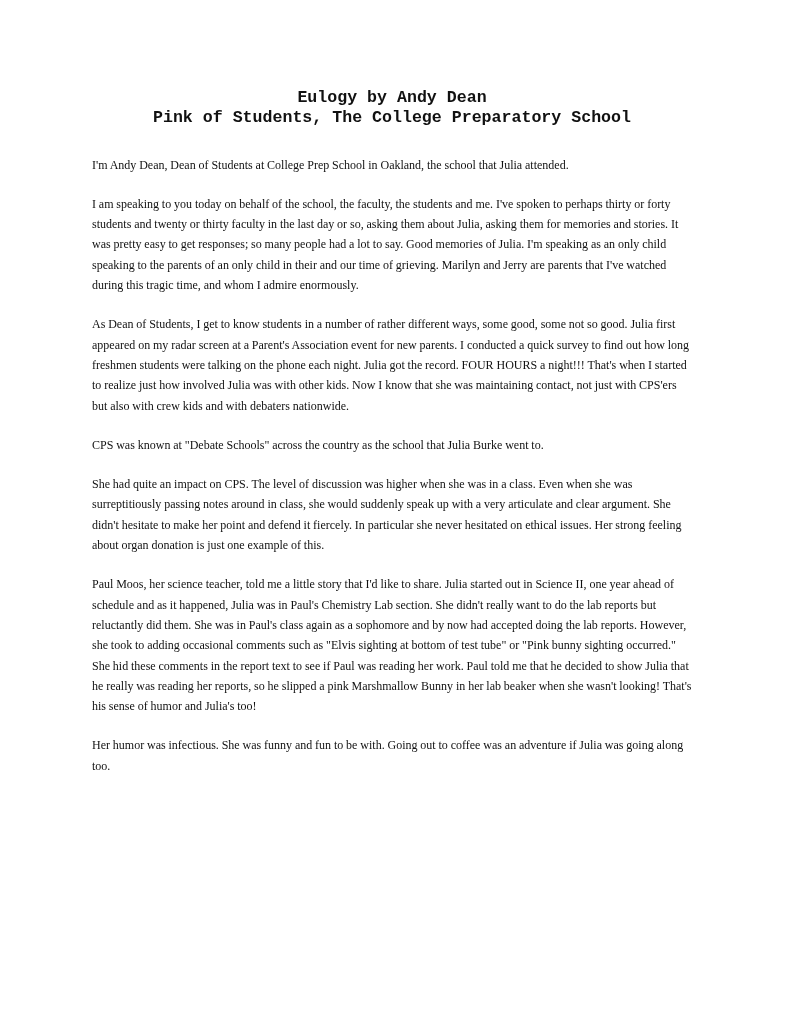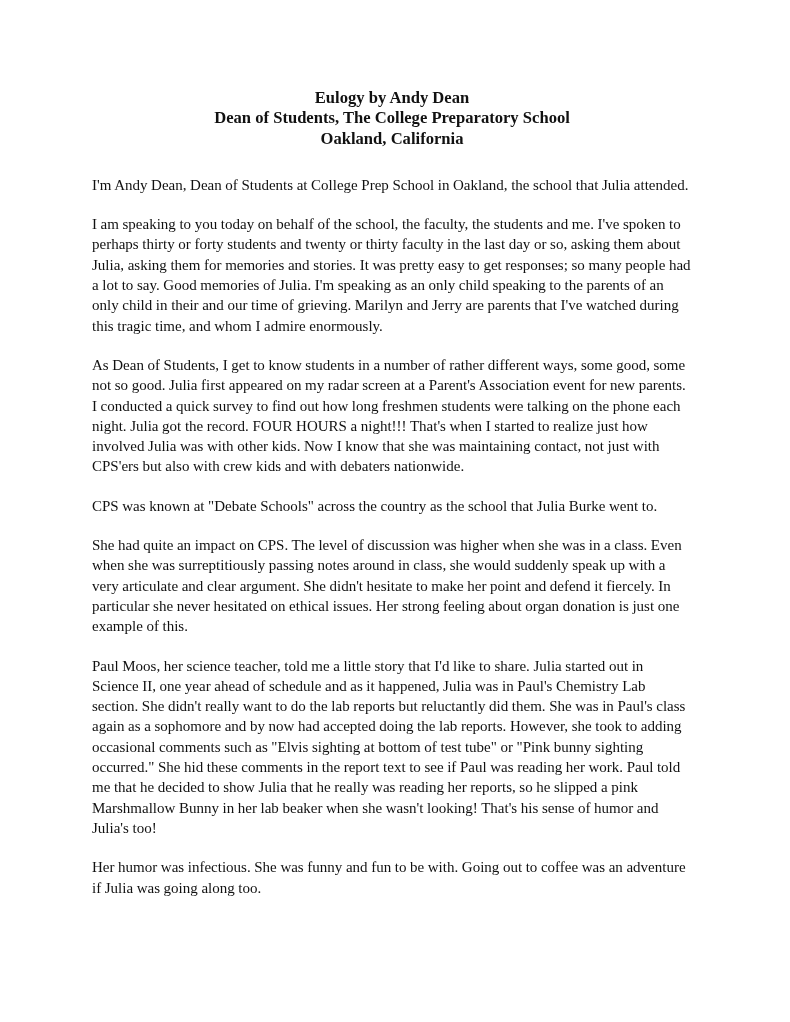--- a/index.html
+++ b/index.html
@@ -32,47 +32,47 @@
   .doc-title {
     text-align: center;
     font-weight: bold;
     font-size: 16.6px;
     line-height: 20.3px;
     margin: 0;
   }
   .doc-title .tline {
     display: block;
     white-space: nowrap;
+    font-family: Liberation Mono, monospace;
   }
   .body-block {
     margin-top: 26px;
   }
   p.para {
     margin: 0 0 19px 0;
-    font-size: 15px;
+    font-size: 12px;
     line-height: 20.3px;
     text-align: left;
     hyphens: none;
     -webkit-hyphens: none;
     word-spacing: -0.15px;
   }
   p.para:last-child {
     margin-bottom: 8px;
   }
 </style>
 </head>
 <body>
 
 <div class="page">
   <div class="content">
 
     <div class="doc-title">
       <span class="tline">Eulogy by Andy Dean</span>
-      <span class="tline">Dean of Students, The College Preparatory School</span>
-      <span class="tline">Oakland, California</span>
+      <span class="tline">Pink of Students, The College Preparatory School</span>
     </div>
 
     <div class="body-block">
       <p class="para">I'm Andy Dean, Dean of Students at College Prep School in Oakland, the school that Julia attended.</p>
       <p class="para">I am speaking to you today on behalf of the school, the faculty, the students and me. I've spoken to perhaps thirty or forty students and twenty or thirty faculty in the last day or so, asking them about Julia, asking them for memories and stories. It was pretty easy to get responses; so many people had a lot to say. Good memories of Julia. I'm speaking as an only child speaking to the parents of an only child in their and our time of grieving. Marilyn and Jerry are parents that I've watched during this tragic time, and whom I admire enormously.</p>
       <p class="para">As Dean of Students, I get to know students in a number of rather different ways, some good, some not so good. Julia first appeared on my radar screen at a Parent's Association event for new parents. I conducted a quick survey to find out how long freshmen students were talking on the phone each night. Julia got the record. FOUR HOURS a night!!! That's when I started to realize just how involved Julia was with other kids. Now I know that she was maintaining contact, not just with CPS'ers but also with crew kids and with debaters nationwide.</p>
       <p class="para">CPS was known at "Debate Schools" across the country as the school that Julia Burke went to.</p>
       <p class="para">She had quite an impact on CPS. The level of discussion was higher when she was in a class. Even when she was surreptitiously passing notes around in class, she would suddenly speak up with a very articulate and clear argument. She didn't hesitate to make her point and defend it fiercely. In particular she never hesitated on ethical issues. Her strong feeling about organ donation is just one example of this.</p>
       <p class="para">Paul Moos, her science teacher, told me a little story that I'd like to share. Julia started out in Science II, one year ahead of schedule and as it happened, Julia was in Paul's Chemistry Lab section. She didn't really want to do the lab reports but reluctantly did them. She was in Paul's class again as a sophomore and by now had accepted doing the lab reports. However, she took to adding occasional comments such as "Elvis sighting at bottom of test tube" or "Pink bunny sighting occurred." She hid these comments in the report text to see if Paul was reading her work. Paul told me that he decided to show Julia that he really was reading her reports, so he slipped a pink Marshmallow Bunny in her lab beaker when she wasn't looking! That's his sense of humor and Julia's too!</p>
       <p class="para">Her humor was infectious. She was funny and fun to be with. Going out to coffee was an adventure if Julia was going along too.</p>

